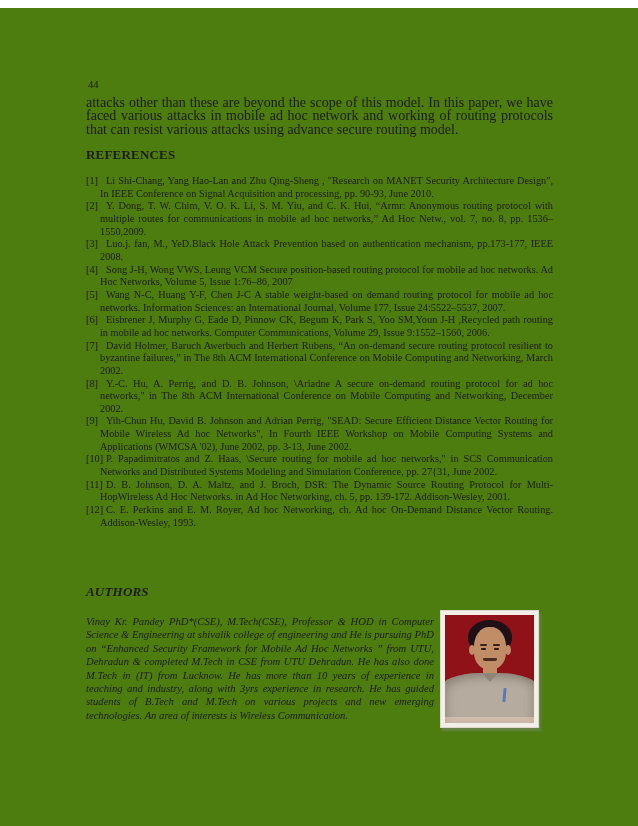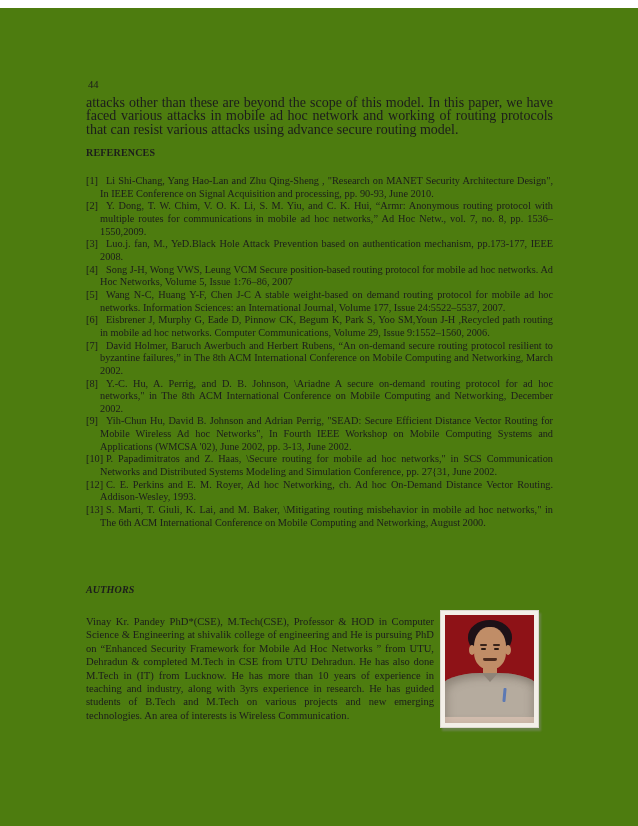--- a/index.html
+++ b/index.html
@@ -18,39 +18,39 @@
 
   
   .intro {
     position:absolute; top:17px; left:0; width:467px; margin:0;
     font-size:14px; line-height:13.3px; text-align:justify;
   }
 
   
   .section-heading {
     position:absolute; left:0; margin:0;
-    font-size:10px; font-weight:bold; letter-spacing:0.2px;
+    font-size:13px; font-weight:bold; letter-spacing:0.2px;
   }
   .references-heading { top:68px; }
   .authors-heading { top:505px;font-style:italic; }
 
   
   .ref-list {
     position:absolute; top:96px; left:0; width:467px;
     margin:0; padding:0; list-style:none;
     font-size:10.3px; line-height:12.65px;
   }
   .ref-item { padding-left:14px; text-align:justify; }
   .ref-num { float:left; width:20px; margin-left:-14px; }
 
   
   .author-row { position:absolute; top:536px; left:0; width:467px; }
   .author-bio {
     margin:0; width:348px;
-    font-size:10.6px; line-height:13.4px; text-align:justify;
+    font-size:10.6px; line-height:13.4px; text-align:justify;font-style:italic;
   }
 
   
   .author-photo {
     position:absolute; top:-5px; left:354px;
     width:89px; height:108px; padding:4px;
     border:1px solid #dcd8d0;
     box-shadow:2px 3px 2px rgba(140,140,140,0.45);
   }
   .photo-inner { position:relative; width:100%; height:100%; overflow:hidden; }
@@ -157,30 +157,30 @@
   <li class="ref-item">
     <span class="ref-num">[9]</span>
     <span class="ref-text">Yih-Chun Hu, David B. Johnson and Adrian Perrig, "SEAD: Secure Efficient Distance Vector Routing for Mobile Wireless Ad hoc Networks", In Fourth IEEE Workshop on Mobile Computing Systems and Applications (WMCSA '02), June 2002, pp. 3-13, June 2002.</span>
   </li>
 
   <li class="ref-item">
     <span class="ref-num">[10]</span>
     <span class="ref-text">P. Papadimitratos and Z. Haas, \Secure routing for mobile ad hoc networks," in SCS Communication Networks and Distributed Systems Modeling and Simulation Conference, pp. 27{31, June 2002.</span>
   </li>
 
+  <li class="ref-item">
+    <span class="ref-num">[11]</span>
+    <span class="ref-text">D. B. Johnson, D. A. Maltz, and J. Broch, DSR: The Dynamic Source Routing Protocol for Multi-HopWireless Ad Hoc Networks. in Ad Hoc Networking, ch. 5, pp. 139-172. Addison-Wesley, 2001.</span>
+  </li>
 
   <li class="ref-item">
     <span class="ref-num">[12]</span>
     <span class="ref-text">C. E. Perkins and E. M. Royer, Ad hoc Networking, ch. Ad hoc On-Demand Distance Vector Routing. Addison-Wesley, 1993.</span>
   </li>
 
-  <li class="ref-item">
-    <span class="ref-num">[13]</span>
-    <span class="ref-text">S. Marti, T. Giuli, K. Lai, and M. Baker, \Mitigating routing misbehavior in mobile ad hoc networks," in The 6th ACM International Conference on Mobile Computing and Networking, August 2000.</span>
-  </li>
 </ol>
 
     <h2 class="section-heading authors-heading">AUTHORS</h2>
 
     <div class="author-row">
       <p class="author-bio">Vinay Kr. Pandey  PhD*(CSE), M.Tech(CSE), Professor &amp; HOD in Computer Science &amp; Engineering at shivalik college of engineering and He is pursuing PhD on “Enhanced Security Framework for Mobile Ad Hoc Networks ” from UTU, Dehradun &amp; completed M.Tech in CSE from UTU Dehradun. He has also done M.Tech in (IT) from Lucknow. He has more than 10 years of experience in teaching and industry, along with 3yrs experience in research. He has guided students of B.Tech and M.Tech on various projects and new emerging technologies. An area of interests is Wireless Communication.</p>
 
       <div class="author-photo" style="background: rgb(243, 239, 232);">
         <div class="photo-inner" style="background: rgb(142, 18, 23);">
           <div class="hair" style="background: rgb(29, 17, 23);"></div>

